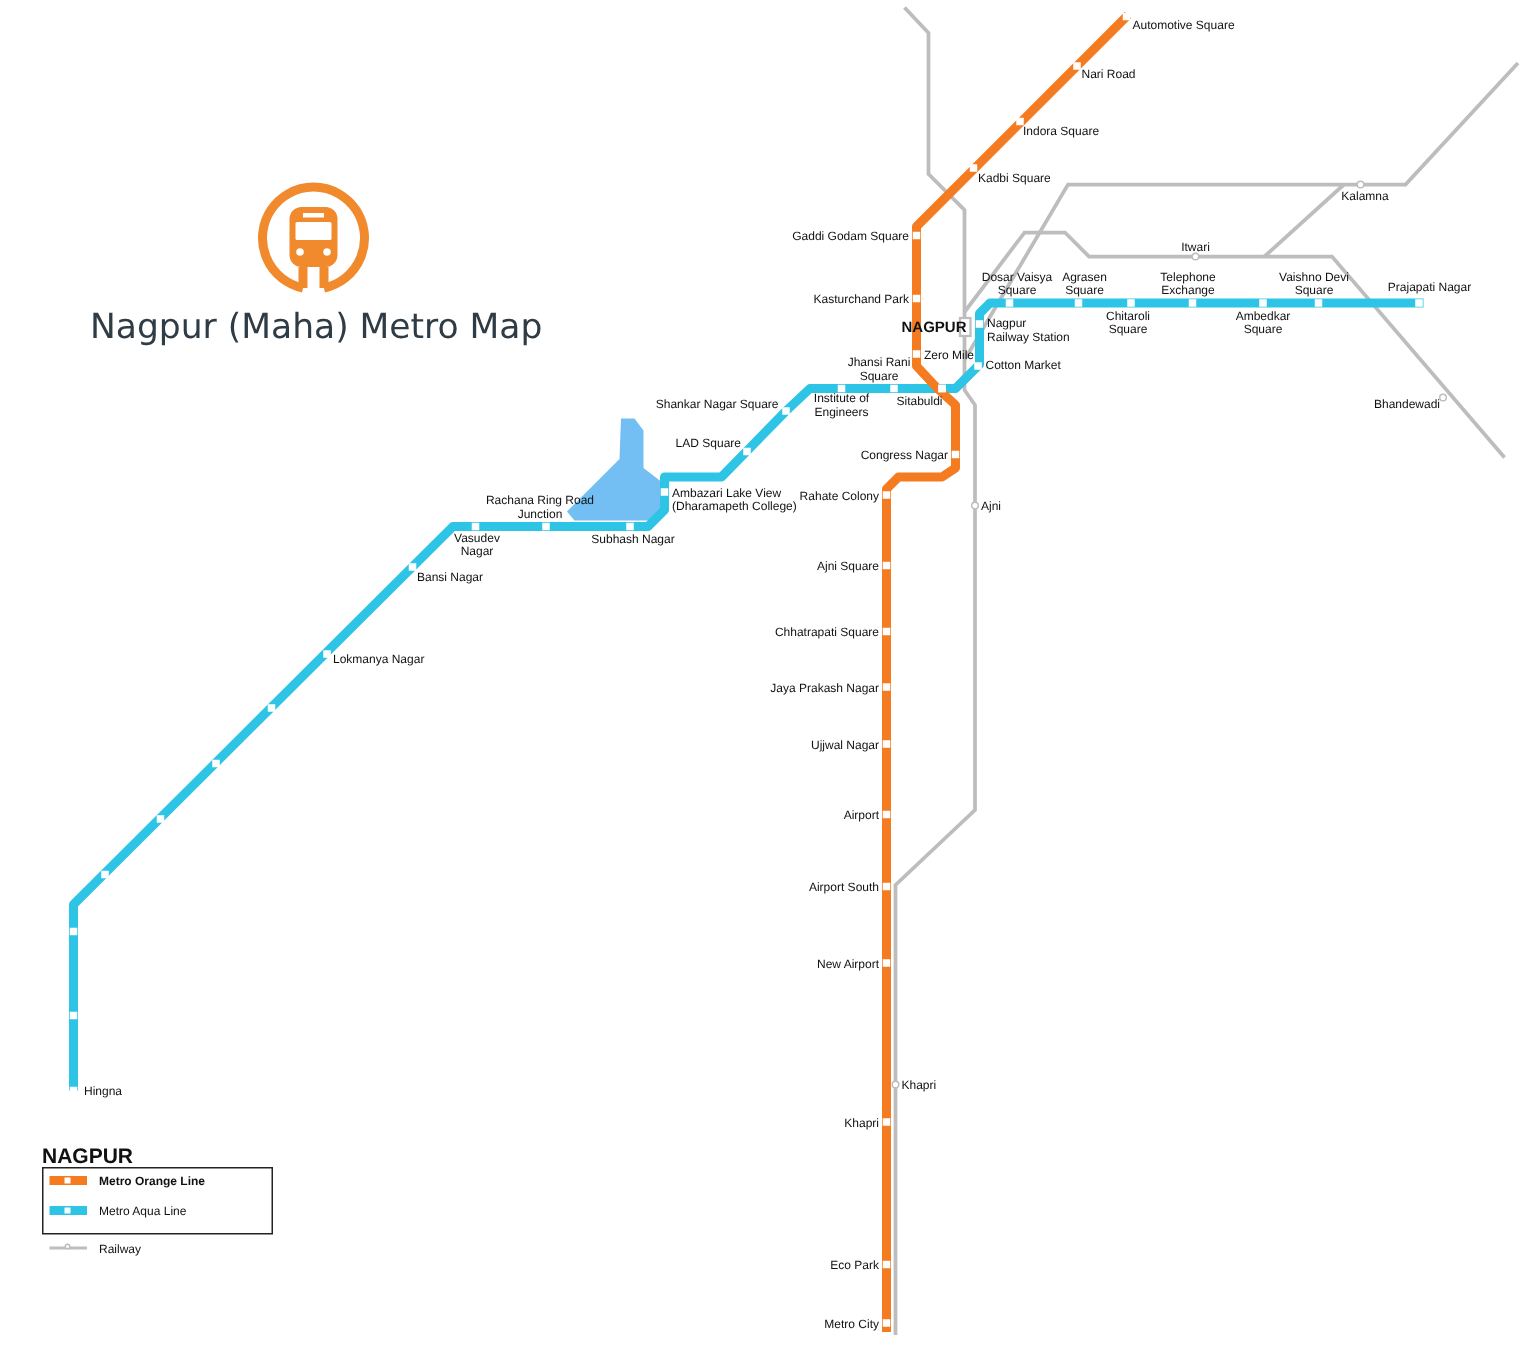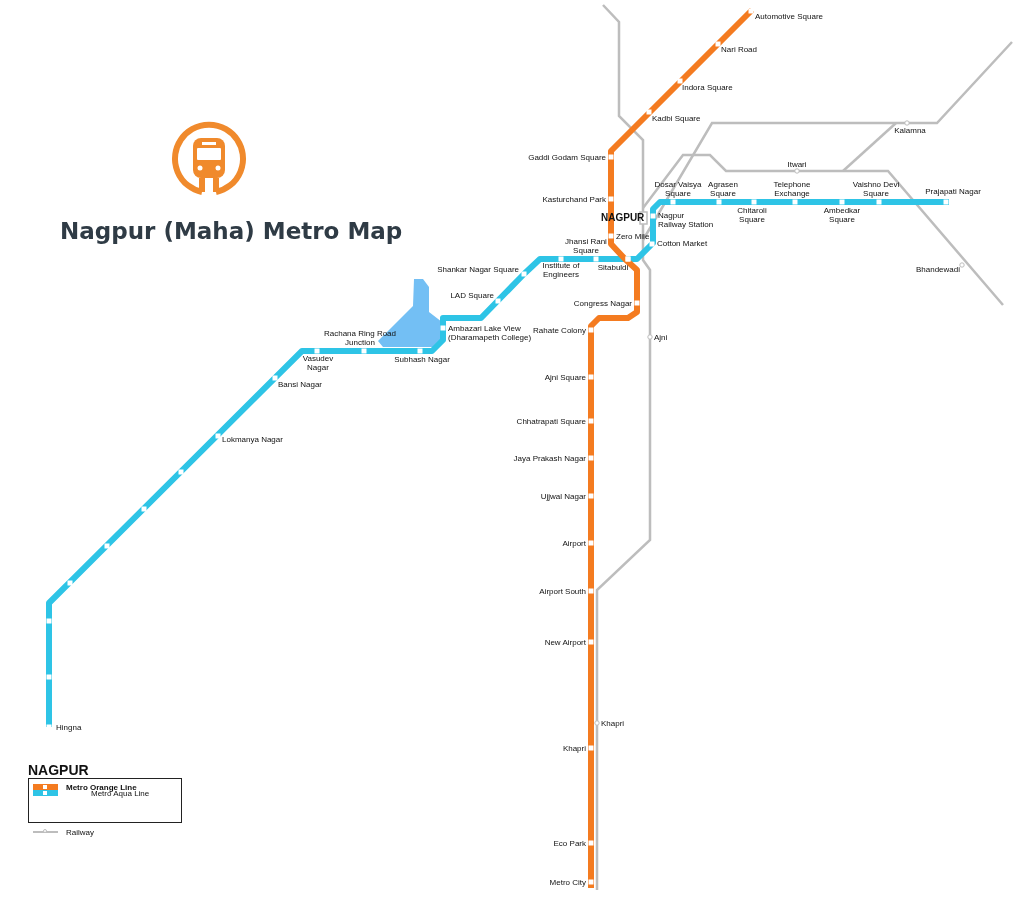--- a/index.html
+++ b/index.html
@@ -1,18 +1,18 @@
 <!DOCTYPE html>
 <html><head>
 <meta charset="utf-8">
 <style>
   html, body { margin:0; padding:0; background:#ffffff; }
   body { width:1024px; height:906px; position:relative; overflow:hidden; font-family:"Liberation Sans", sans-serif; }
   #map { position:absolute; left:0; top:0; width:1024px; height:906px; }
-  .title { position:absolute; left:60px; top:205px; font-family:"DejaVu Sans", sans-serif; font-weight:bold; font-size:23px; color:#2f3b45; white-space:nowrap;margin-top:13px; }
+  .title { position:absolute; left:60px; top:205px; font-family:"DejaVu Sans", sans-serif; font-weight:normal; font-size:23px; color:#2f3b45; white-space:nowrap; }
   .logo { position:absolute; left:171px; top:120px; width:76px; height:76px; }
   .lbl { font-family:"Liberation Sans", sans-serif; font-size:8px; fill:#111; }
   .lbl-bold { font-family:"Liberation Sans", sans-serif; font-size:10px; font-weight:bold; fill:#111; }
   .legend { position:absolute; left:28px; top:762px; width:160px; }
   .legend-title { font-family:"Liberation Sans", sans-serif; font-weight:bold; font-size:14px; color:#111; line-height:16px; }
   .legend-box { border:1px solid #222; width:154px; height:45px; position:relative; box-sizing:border-box; }
   .legend-row { position:absolute; left:4px; display:flex; align-items:center; height:10px; }
   .swatch { width:25px; height:6px; position:relative; margin-right:8px; }
   .swatch .dot { position:absolute; left:10px; top:1px; width:4px; height:4px; background:#fff; }
   .rail-swatch { width:25px; height:2px; background:#bdbdbd; margin-right:8px; position:relative; }
@@ -165,21 +165,21 @@
 
 <div class="legend">
   <div class="legend-title">NAGPUR</div>
   <div class="legend-box">
     <div class="legend-row" style="top:3px;font-weight:bold;">
       <div class="swatch" style="background:#f47b20;">
           <div class="dot"></div>
         </div>
       <span class="legend-label">Metro  Orange Line</span>
     </div>
-    <div class="legend-row" style="top:9px;gap:25px;">
+    <div class="legend-row" style="top:23px;">
       <div class="swatch" style="background:#2ec4e6;">
           <div class="dot"></div>
         </div>
       <span class="legend-label">Metro  Aqua Line</span>
     </div>
     <div class="legend-row" style="top:48px;">
       <div class="rail-swatch">
           <div class="dot"></div>
         </div>
       <span class="legend-label">Railway</span>

